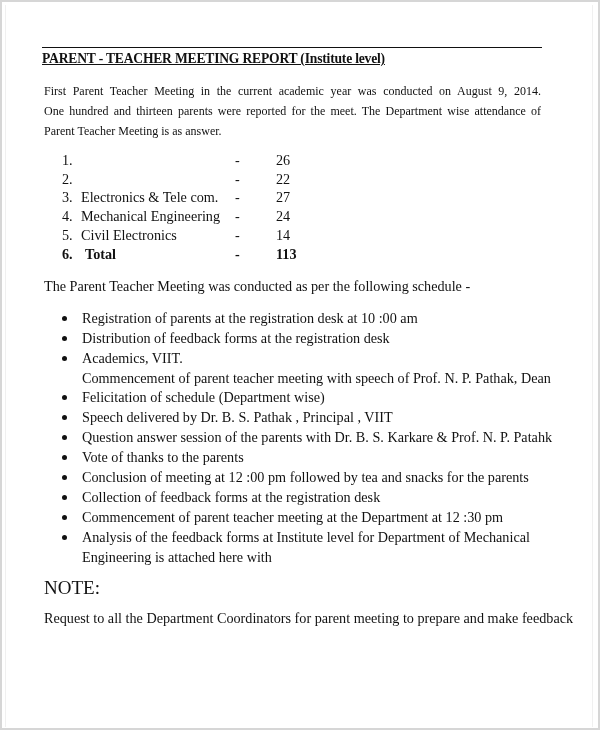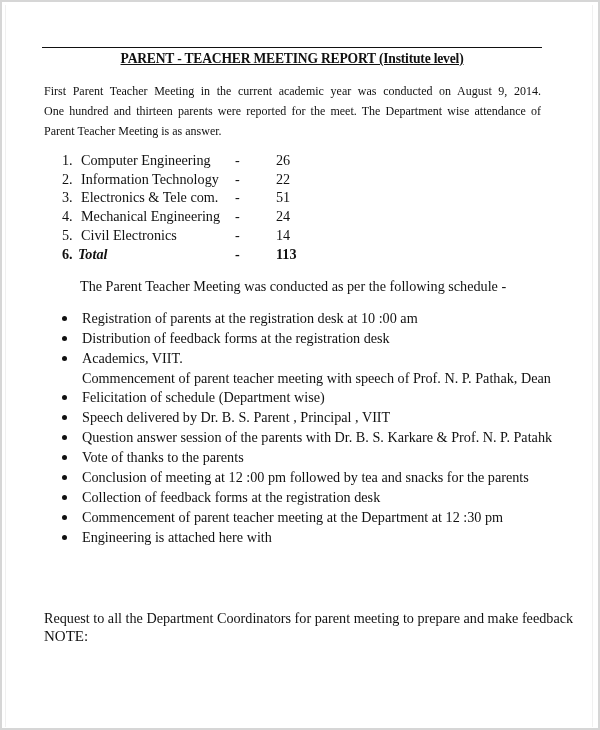--- a/index.html
+++ b/index.html
@@ -13,49 +13,49 @@
   }
   .page-inner {
     position: absolute; left: 5px; top: 5px; width: 588px; height: 722px;
     box-sizing: border-box; border-left: 1px solid #f0f0f0; border-right: 1px solid #f0f0f0;
   }
   .rule {
     position: absolute; left: 42px; top: 47px; width: 500px; height: 0;
     border-top: 1.5px solid #111;
   }
   .title {
-    position: absolute; left: 42px; top: 50px; width: 500px; text-align: center;
+    position: absolute; left: 42px; top: 50px; width: 500px; text-align: left;
     font-weight: bold; font-size: 13.6px; text-decoration: underline; letter-spacing: -0.2px;
     line-height: 18px;
   }
   .para {
     position: absolute; left: 44px; width: 497px; font-size: 12px; line-height: 20px;
     text-align: justify; text-align-last: left;
   }
   .para .line { display: block; white-space: nowrap; }
   .para .line.just { text-align: justify; text-align-last: justify; }
   .dept-list { position: absolute; left: 0; top: 151px; width: 600px; }
   .dept-row {
     position: absolute; left: 0; height: 19px; width: 600px; font-size: 14.2px; line-height: 19px;
   }
   .dept-row .num { position: absolute; left: 62px; }
   .dept-row .lbl { position: absolute; left: 81px; white-space: nowrap; }
   .dept-row .dash { position: absolute; left: 235px; }
   .dept-row .val { position: absolute; left: 276px; }
   .dept-row.total { font-weight: bold; }
-  .dept-row.total .lbl { left: 78px; font-style: italic; }
-  .intro { position: absolute; left: 44px; top: 276px; font-size: 14.2px; line-height: 20px; white-space: nowrap; margin-left: 36px; }
+  .dept-row.total .lbl { left: 85px; }
+  .intro { position: absolute; left: 44px; top: 276px; font-size: 14.2px; line-height: 20px; white-space: nowrap; }
   .bullets { position: absolute; left: 0; top: 309px; width: 600px; }
   .bullet-item { position: absolute; left: 0; width: 600px; font-size: 14.2px; line-height: 19.6px; }
   .bullet-item .dot {
     position: absolute; left: 62px; top: 7px; width: 5px; height: 5px; border-radius: 50%; background: #111;
   }
   .bullet-item .txt { position: absolute; left: 82px; width: 440px; white-space: nowrap; }
   .bullet-item .txt span { display: block; }
-  .note-label { position: absolute; left: 44px; top: 578px; font-size: 15px; line-height: 20px; margin-top: 48px; }
+  .note-label { position: absolute; left: 44px; top: 578px; font-size: 19px; line-height: 20px; }
   .note-text { position: absolute; left: 44px; top: 609px; font-size: 14.2px; line-height: 19.5px; white-space: nowrap; text-align: right; }
   .note-text span { display: block; }
 </style>
 </head>
 <body>
 
 <div class="page-frame"></div>
 <div class="page-inner"></div>
 
 <div class="rule"></div>
@@ -63,35 +63,33 @@
 
 <div class="para" style="top:81px;">
   <span class="line just">First Parent Teacher Meeting in the current academic year was conducted on August 9, 2014.</span>
   <span class="line just">One hundred and thirteen parents were reported for the meet. The Department wise attendance of</span>
   <span class="line">Parent Teacher Meeting is as answer.</span>
 </div>
 
 <div class="dept-list">
   <div class="dept-row" style="top:0px;">
     <span class="num">1.</span>
-    <span class="lbl">Computer Engineering</span>
     <span class="dash">-</span>
     <span class="val">26</span>
   </div>
   <div class="dept-row" style="top:19px;">
     <span class="num">2.</span>
-    <span class="lbl">Information Technology</span>
     <span class="dash">-</span>
     <span class="val">22</span>
   </div>
   <div class="dept-row" style="top:37px;">
     <span class="num">3.</span>
     <span class="lbl">Electronics &amp; Tele com.</span>
     <span class="dash">-</span>
-    <span class="val">51</span>
+    <span class="val">27</span>
   </div>
   <div class="dept-row" style="top:56px;">
     <span class="num">4.</span>
     <span class="lbl">Mechanical Engineering</span>
     <span class="dash">-</span>
     <span class="val">24</span>
   </div>
   <div class="dept-row" style="top:75px;">
     <span class="num">5.</span>
     <span class="lbl">Civil Electronics</span>
@@ -130,21 +128,21 @@
   </div>
   <div class="bullet-item" style="top:79px;">
     <span class="dot"></span>
     <div class="txt">
         <span>Felicitation of schedule (Department wise)</span>
       </div>
   </div>
   <div class="bullet-item" style="top:99px;">
     <span class="dot"></span>
     <div class="txt">
-        <span>Speech delivered by Dr. B. S. Parent , Principal , VIIT</span>
+        <span>Speech delivered by Dr. B. S. Pathak , Principal , VIIT</span>
       </div>
   </div>
   <div class="bullet-item" style="top:119px;">
     <span class="dot"></span>
     <div class="txt">
         <span>Question answer session of the parents with Dr. B. S. Karkare &amp; Prof. N. P. Patahk</span>
       </div>
   </div>
   <div class="bullet-item" style="top:139px;">
     <span class="dot"></span>
@@ -166,20 +164,21 @@
   </div>
   <div class="bullet-item" style="top:199px;">
     <span class="dot"></span>
     <div class="txt">
         <span>Commencement of parent teacher meeting at the Department at 12 :30 pm</span>
       </div>
   </div>
   <div class="bullet-item" style="top:219px;">
     <span class="dot"></span>
     <div class="txt">
+      <span>Analysis of the feedback forms at Institute level for Department of Mechanical</span>
       <span>Engineering is attached here with</span>
     </div>
   </div>
 </div>
 
 <div class="note-label">NOTE:</div>
 <div class="note-text">
   <span>Request to all the Department Coordinators for parent meeting to prepare and make feedback</span>
 </div>
 

